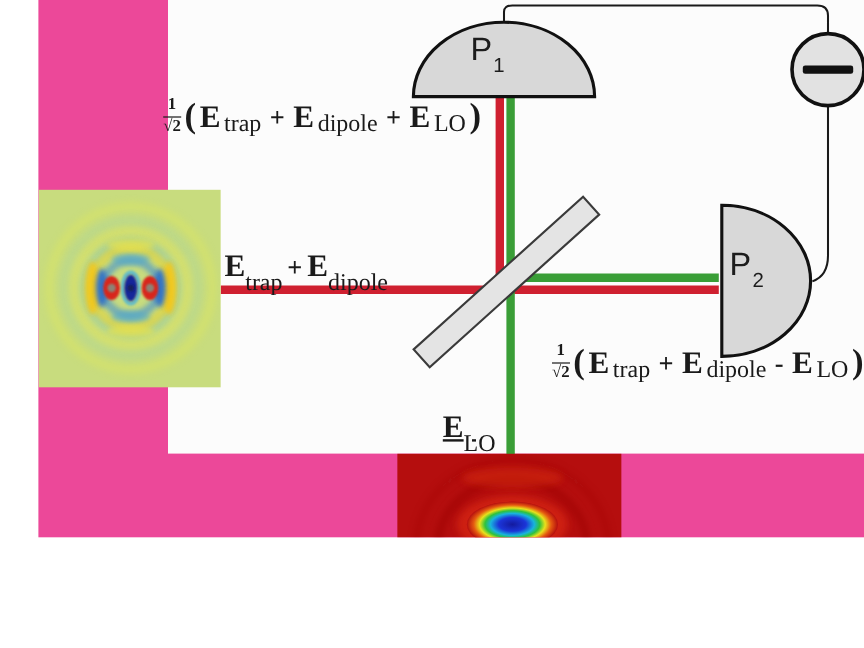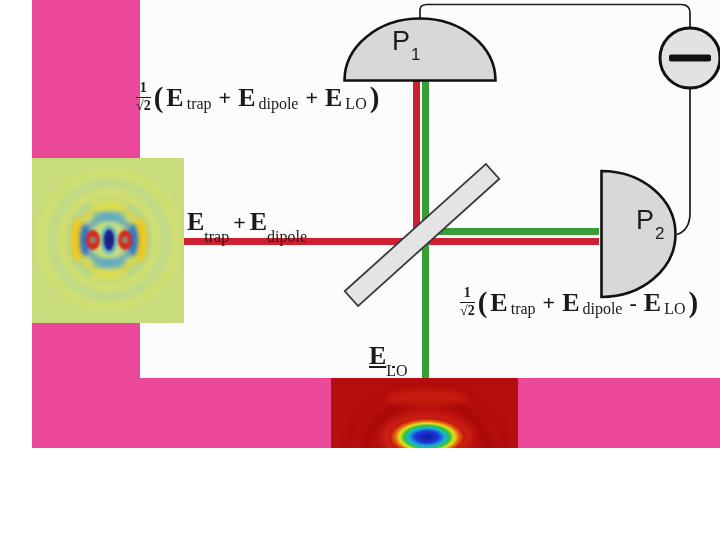--- a/index.html
+++ b/index.html
@@ -19,21 +19,21 @@
 
   
   .plabel{font-family:"Liberation Sans",sans-serif;font-size:27px;color:#1c1c1c;}
   .plabel sub{font-size:17px;position:relative;top:4px;left:1px;}
   .formula{display:flex;align-items:center;gap:3px;white-space:nowrap;}
   .frac{display:inline-flex;flex-direction:column;align-items:center;font-size:14px;
         font-weight:bold;line-height:1.05;}
   .frac .bar{height:1.6px;background:#1a1a1a;width:100%;margin:1px 0;}
   .paren{font-size:29px;font-weight:bold;}
   .bE{font-size:26px;font-weight:bold;}
-  .formula sub,.elabel sub{font-size:16px;font-weight:normal;position:relative;top:6px;}
+  .formula sub,.elabel sub{font-size:20px;font-weight:normal;position:relative;top:6px;}
   .op{font-size:22px;font-weight:bold;margin:0 4px;}
   .elabel{font-size:26px;font-weight:bold;white-space:nowrap;}
 </style>
 </head>
 <body>
 
 <div id="stage">
 
   <div class="panel"></div>
 
@@ -116,21 +116,21 @@
     <ellipse cx="96" cy="59" rx="46" ry="24" fill="#e63214" opacity="0.5" filter="url(#rb3)"></ellipse>
     <ellipse cx="96" cy="96" rx="46" ry="24" fill="#e63214" opacity="0.5" filter="url(#rb3)"></ellipse>
     <ellipse cx="96" cy="59" rx="38" ry="19" fill="url(#jet)"></ellipse>
     <ellipse cx="96" cy="96" rx="38" ry="19" fill="url(#jet)"></ellipse>
   </svg>
 
   <div class="abs plabel" style="left:360px;top:26px;">
     <span>P</span><sub>1</sub>
   </div>
 
-  <div class="abs plabel" style="left:604px;top:205px;">
+  <div class="abs plabel" style="left:576px;top:205px;">
     <span>P</span><sub>2</sub>
   </div>
 
   <div class="abs formula" style="left:104px;top:81px;">
     <span class="frac">
       <span>1</span>
       <span class="bar"></span>
       <span>√2</span>
     </span>
     <span class="paren">(</span>

